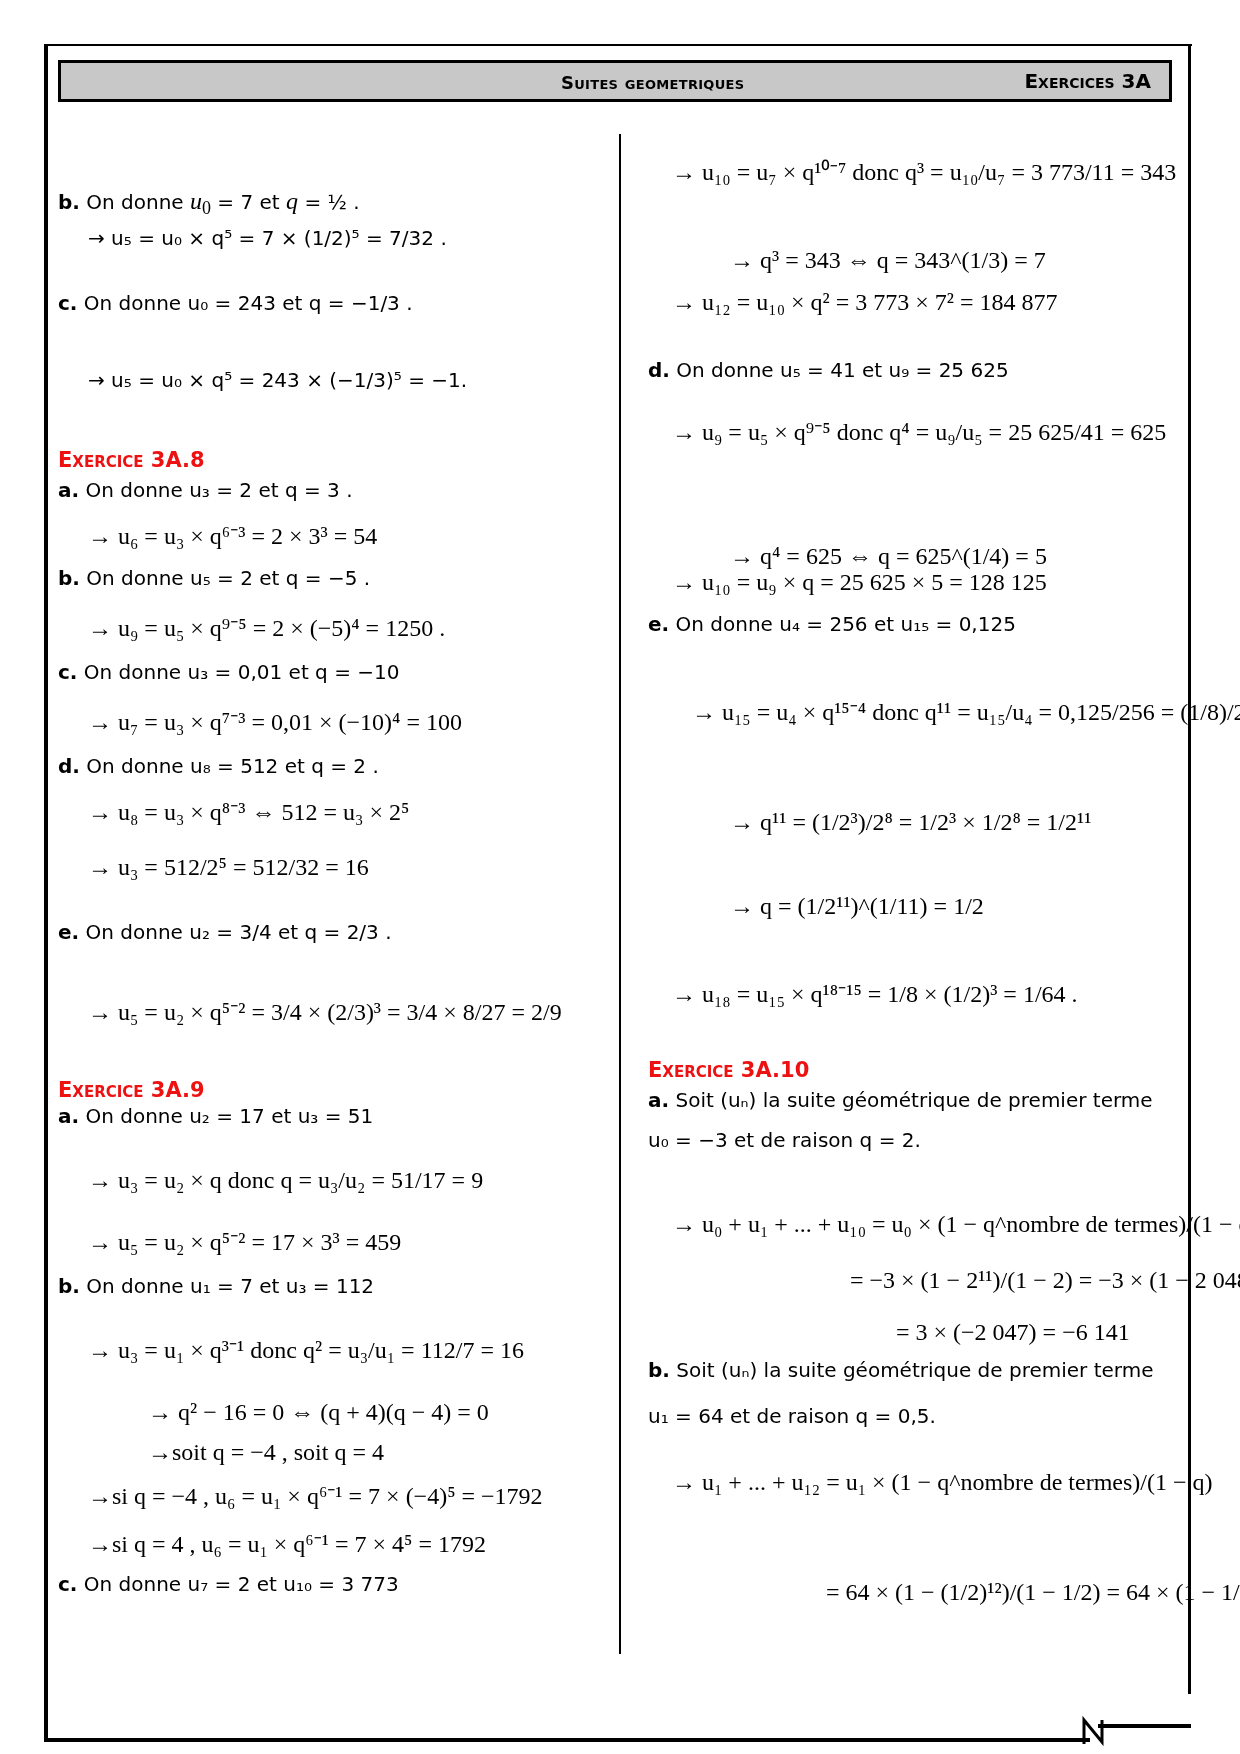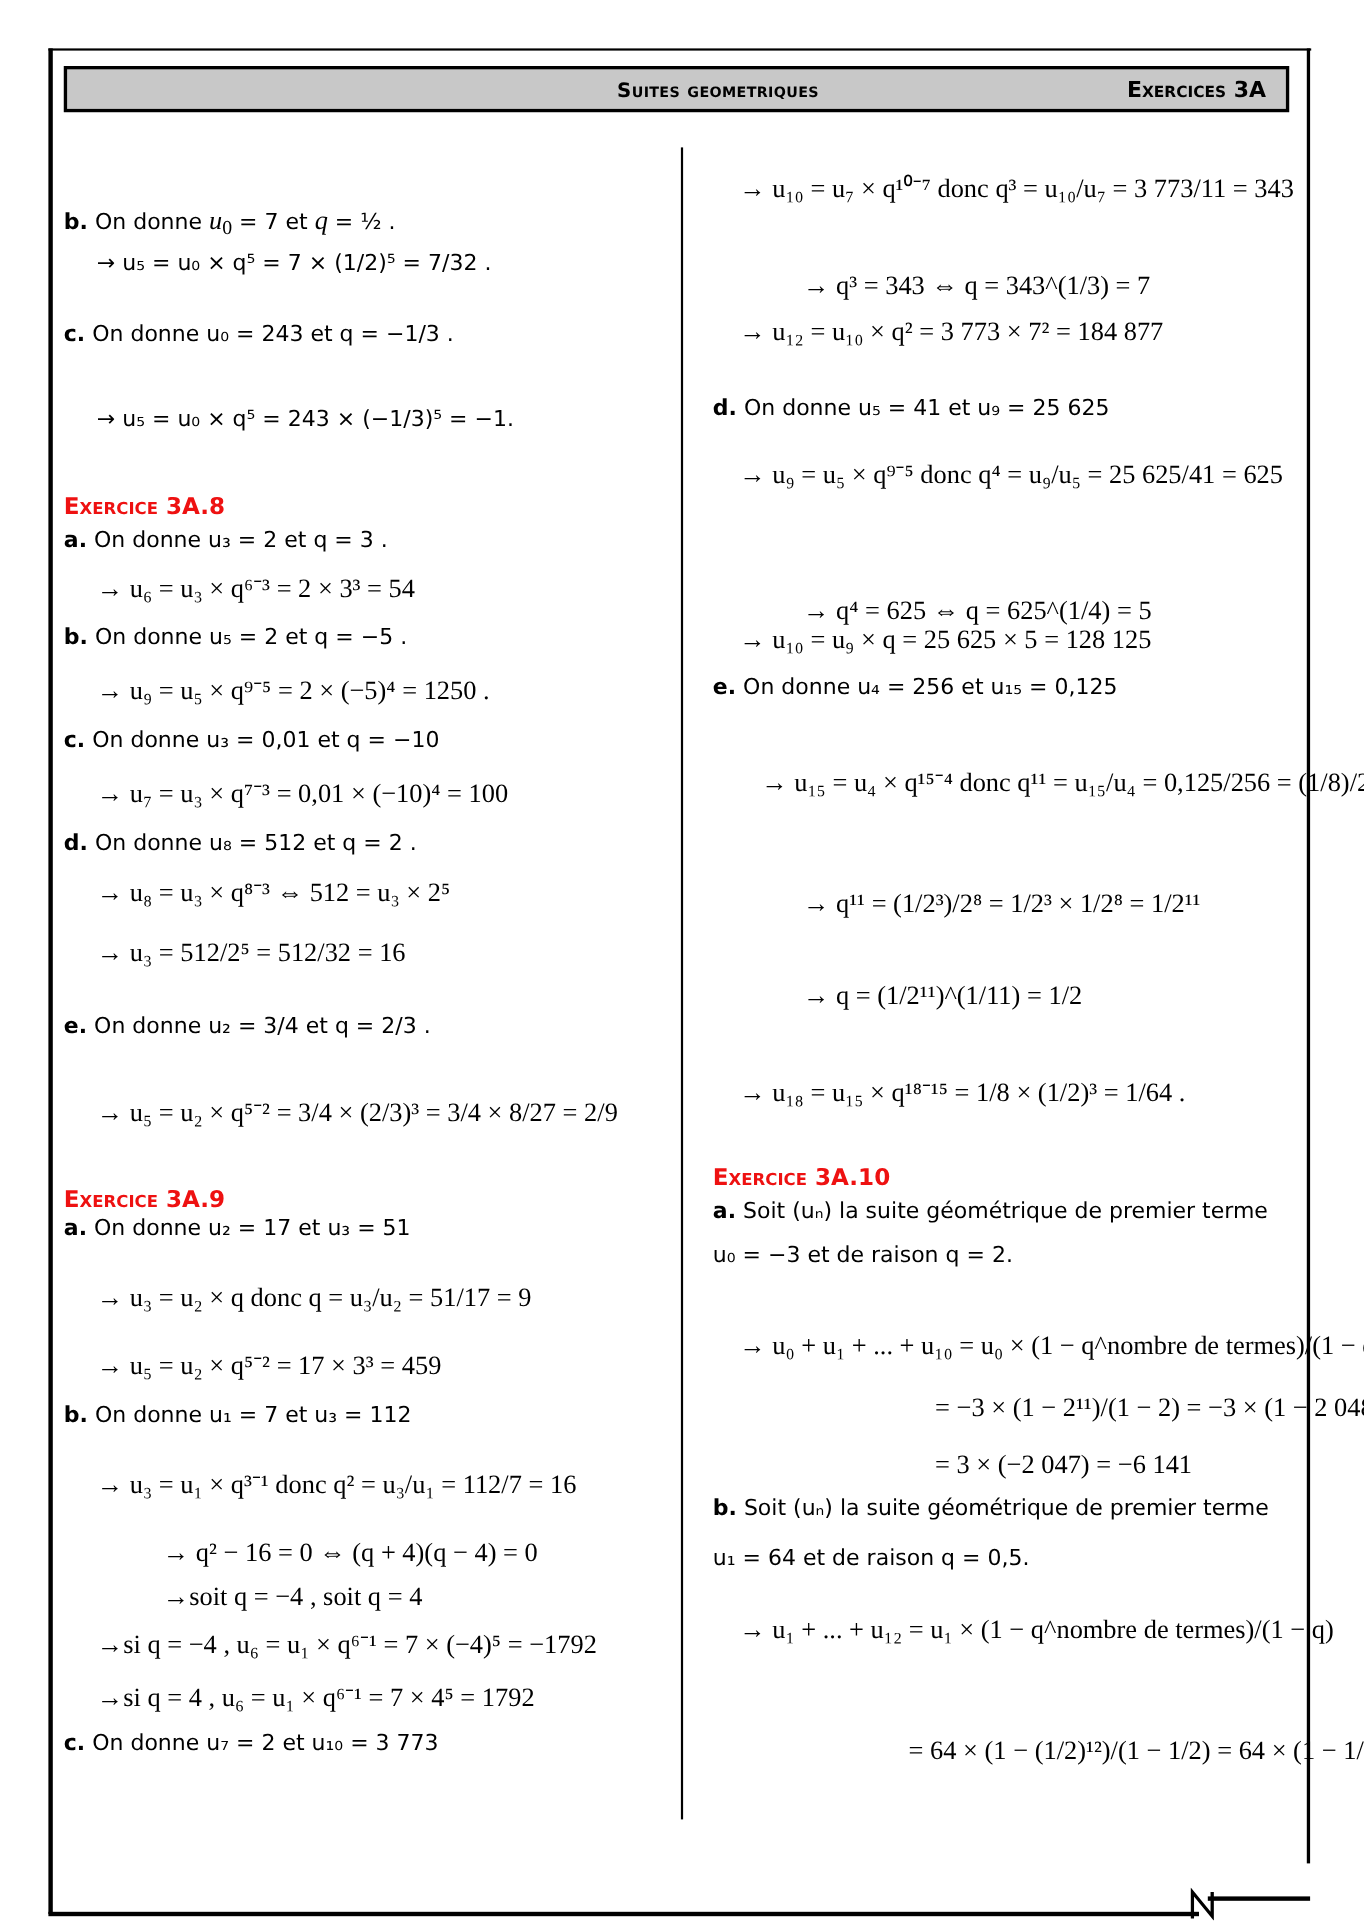--- a/index.html
+++ b/index.html
@@ -92,19 +92,19 @@
   <div class="ln m" style="left:692px; top:700px;">→ u₁₅ = u₄ × q¹⁵⁻⁴  donc  q¹¹ = u₁₅/u₄ = 0,125/256 = (1/8)/2⁸</div>
   <div class="ln m" style="left:730px; top:810px;">→ q¹¹ = (1/2³)/2⁸ = 1/2³ × 1/2⁸ = 1/2¹¹</div>
   <div class="ln m" style="left:730px; top:894px;">→ q = (1/2¹¹)^(1/11) = 1/2</div>
   <div class="ln m" style="left:672px; top:982px;">→ u₁₈ = u₁₅ × q¹⁸⁻¹⁵ = 1/8 × (1/2)³ = 1/64 .</div>
 
   <div class="ex" style="left:648px; top:1058px;">Exercice 3A.10</div>
   <div class="ln txt" style="left:648px; top:1090px;"><span class="b">a.</span><span> Soit (uₙ) la suite géométrique de premier terme</span></div>
   <div class="ln txt" style="left:648px; top:1130px;">u₀ = −3 et de raison q = 2.</div>
   <div class="ln m" style="left:672px; top:1212px;">→ u₀ + u₁ + ... + u₁₀ = u₀ × (1 − q^nombre de termes)/(1 − q)</div>
   <div class="ln m" style="left:850px; top:1268px;">= −3 × (1 − 2¹¹)/(1 − 2) = −3 × (1 − 2 048)/(−1)</div>
-  <div class="ln m" style="left:850px; top:1320px;">= 3 × (−2 047) = −6 141</div>
+  <div class="ln m" style="left:896px; top:1320px;">= 3 × (−2 047) = −6 141</div>
 
   <div class="ln txt" style="left:648px; top:1360px;"><span class="b">b.</span><span> Soit (uₙ) la suite géométrique de premier terme</span></div>
   <div class="ln txt" style="left:648px; top:1406px;">u₁ = 64 et de raison q = 0,5.</div>
   <div class="ln m" style="left:672px; top:1470px;">→ u₁ + ... + u₁₂ = u₁ × (1 − q^nombre de termes)/(1 − q)</div>
   <div class="ln m" style="left:826px; top:1580px;">= 64 × (1 − (1/2)¹²)/(1 − 1/2) = 64 × (1 − 1/4096)/(1/2)</div>
 </div>
 
 </body></html>

